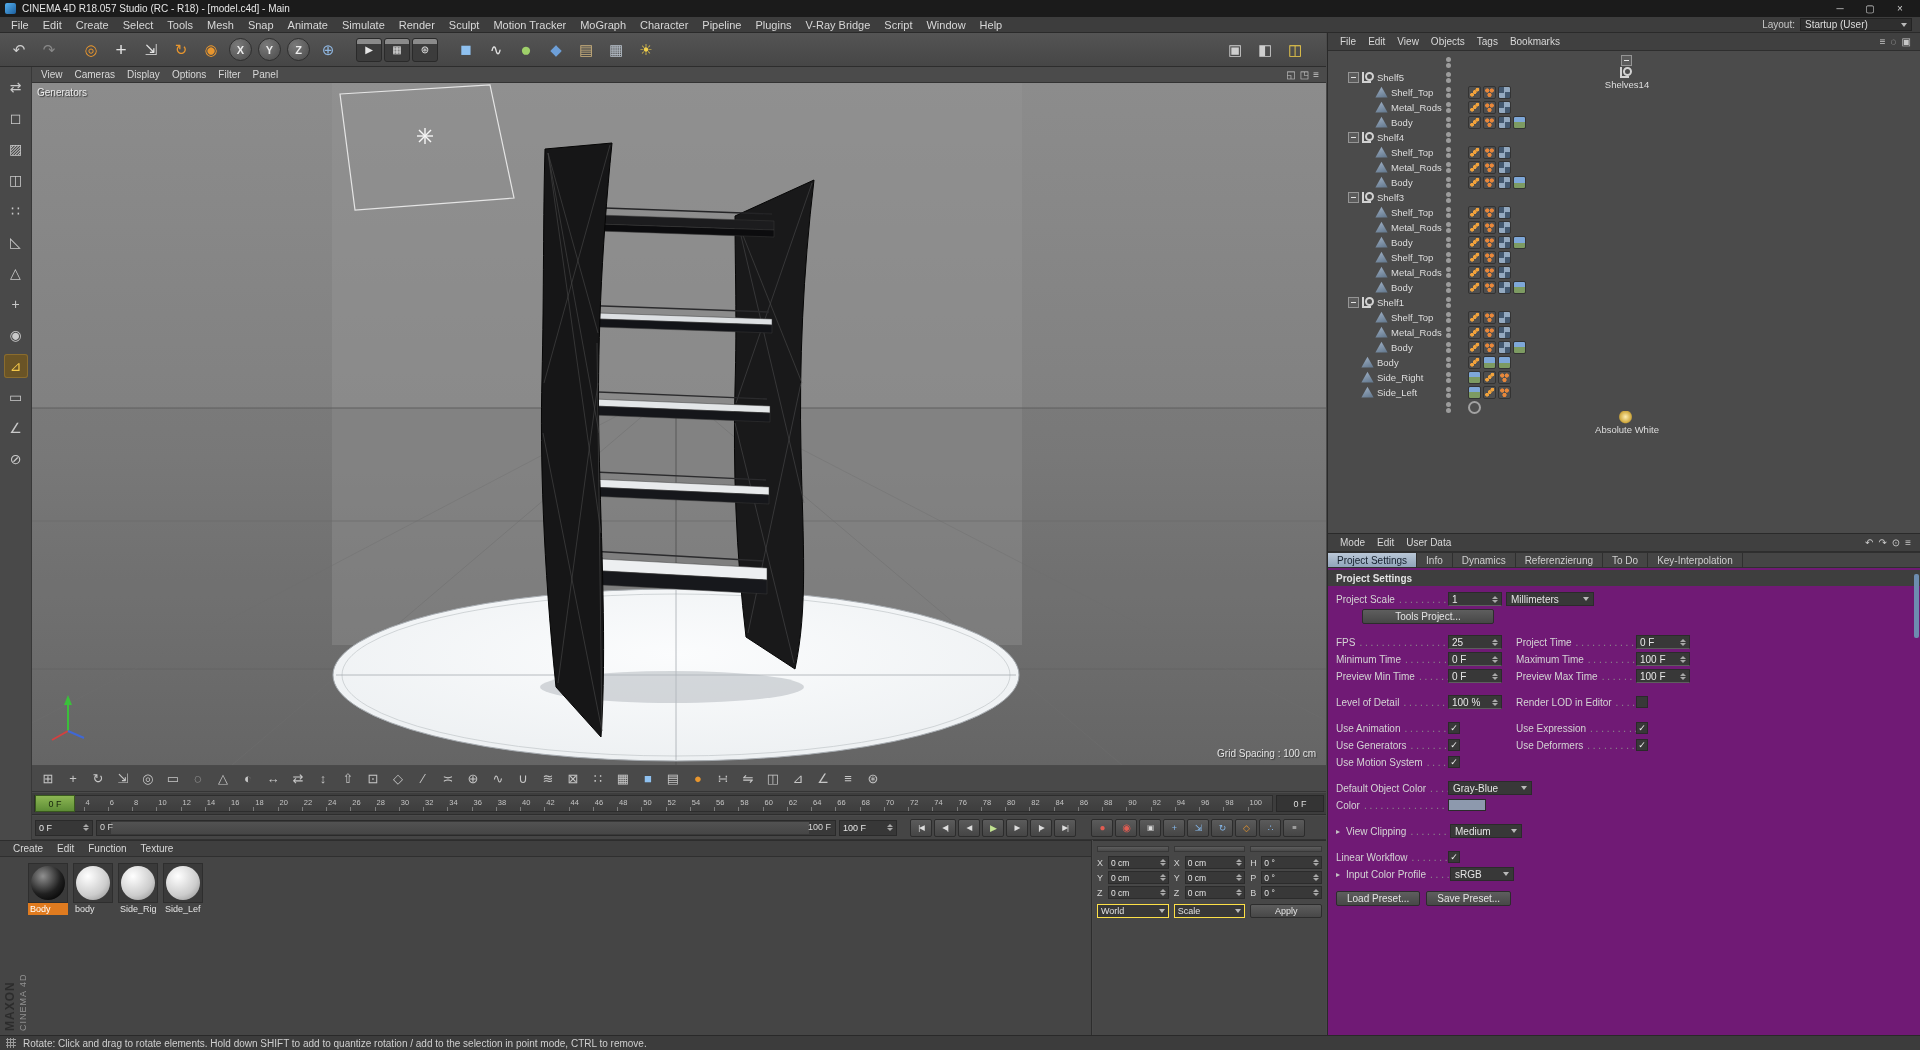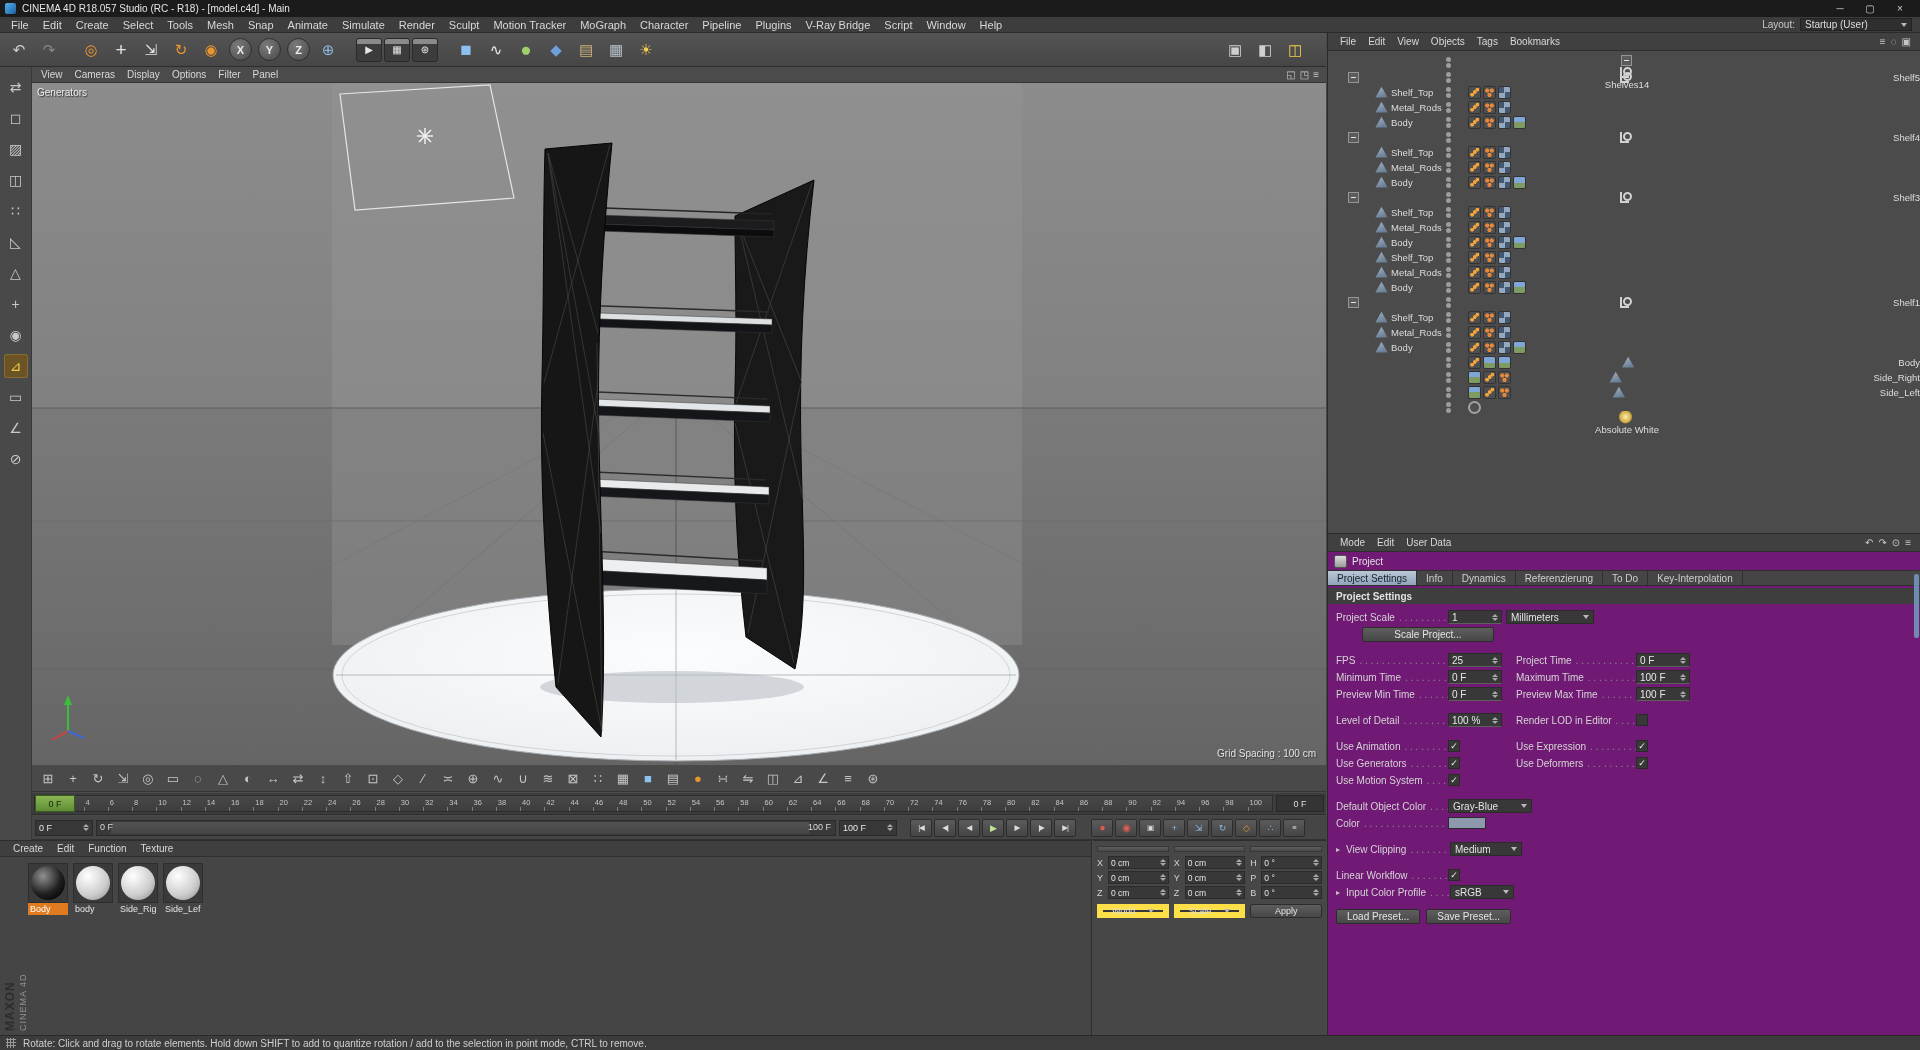--- a/index.html
+++ b/index.html
@@ -106,38 +106,38 @@
   .brand .cinema{font-size:9px;color:#939393;letter-spacing:1px;}
 
   
   .coords{position:absolute;left:1093px;top:840px;width:233px;height:195px;background:#474747;border-top:1px solid #2d2d2d;padding:5px 4px;}
   .coords-cols{display:flex;gap:5px;}
   .ccol{flex:1;display:flex;flex-direction:column;gap:2px;}
   .chead{height:6px;background:linear-gradient(#5d5d5d,#494949);border:1px solid #383838;margin-bottom:2px;}
   .crow{display:flex;align-items:center;gap:3px;}
   .clabel{width:8px;font-size:9px;color:#d2d2d2;flex:none;}
   .cfield{flex:1;height:13px;background:#383838;border:1px solid #2b2b2b;display:flex;align-items:center;padding:0 2px;font-size:8.5px;color:#e4e4e4;}
-  .cdd{height:14px;margin-top:3px;background:#383838;border:6px solid #fde047;display:flex;align-items:center;justify-content:space-between;padding:0 9px;font-size:9px;color:#e0e0e0;}
+  .cdd{height:14px;margin-top:3px;background:#383838;border:1px solid #fde047;display:flex;align-items:center;justify-content:space-between;padding:0 3px;font-size:9px;color:#e0e0e0;}
   .capply{height:14px;margin-top:3px;background:linear-gradient(#5d5d5d,#474747);border:1px solid #2c2c2c;border-radius:2px;display:flex;align-items:center;justify-content:center;font-size:9px;color:#e4e4e4;}
   .st{margin-left:auto;display:flex;flex-direction:column;gap:1px;flex:none;}
   .st b{width:0;height:0;border-left:3px solid transparent;border-right:3px solid transparent;border-bottom:3px solid #a8a8a8;}
   .st b.dn{border-bottom:none;border-top:3px solid #a8a8a8;}
 
   
   .right-panel{position:absolute;left:1327px;top:33px;width:593px;height:1002px;background:#474747;border-left:1px solid #292929;}
   .om-menu,.am-menu{height:18px;background:#404040;border-bottom:1px solid #2e2e2e;display:flex;align-items:center;padding:0 6px;}
   .om-menu .menu-item,.am-menu .menu-item{font-size:10px;padding:0 6px;}
   .corner-icons{margin-left:auto;display:flex;gap:5px;padding-right:3px;}
   .corner-icons span{font-size:10px;color:#c6c6c6;}
 
   .om{position:absolute;left:0;top:0;width:100%;height:500px;overflow:hidden;}
   .om-tree{position:absolute;left:0;top:18px;right:0;bottom:0;background:#4b4b4b;padding-top:4px;}
   .om-row{position:relative;height:15px;display:flex;align-items:center;font-size:9.5px;color:#dedede;}
   .om-row.d0{padding-left:6px;flex-direction:column;}
-  .om-row.d1{padding-left:20px;justify-content:space-between;}
+  .om-row.d1{padding-left:20px;}
   .om-row.d2{padding-left:34px;}
   .om-exp{width:11px;height:11px;margin-right:2px;position:relative;flex:none;}
   .om-exp.has{border:1px solid #959595;background:#5b5b5b;}
   .om-exp.has::after{content:"";position:absolute;left:2px;top:4px;width:5px;height:1px;background:#e2e2e2;}
   .om-ic{width:13px;height:13px;margin-right:3px;position:relative;flex:none;}
   .ic-null::before{content:"";position:absolute;left:1px;top:1px;width:7px;height:9px;border-left:2px solid #d2d2d2;border-bottom:2px solid #d2d2d2;}
   .ic-null::after{content:"";position:absolute;right:0;top:1px;width:5px;height:5px;border:2px solid #d2d2d2;border-radius:50%;}
   .ic-poly{background:linear-gradient(160deg,#a5b7cc,#5a6f85);clip-path:polygon(50% 6%,97% 88%,3% 88%);}
   .ic-light{background:radial-gradient(circle at 50% 45%,#ffeeb0,#cfa83e 60%,rgba(0,0,0,0) 72%);}
   .om-label{white-space:nowrap;}
@@ -1289,24 +1289,20 @@
             <span class="menu-item">User Data</span>
           </div>
         <div class="corner-icons">
 
         <span>↶</span>
             <span>↷</span>
             <span>⊙</span>
             <span>≡</span>
           </div>
       </div>
-      <div class="am-obj">
-        <span class="proj-ic"></span>
-        <span>Project</span>
-      </div>
       <div class="am-tabs">
 
       <span class="am-tab active">Project Settings</span>
           <span class="am-tab">Info</span>
           <span class="am-tab">Dynamics</span>
           <span class="am-tab">Referenzierung</span>
           <span class="am-tab">To Do</span>
           <span class="am-tab">Key-Interpolation</span>
         </div>
       <div class="am-section">Project Settings</div>
@@ -1323,21 +1319,21 @@
                 <b class="dn"></b>
               </span>
             </span>
           <span class="dd" style="width:88px;margin-left:4px">
               <span>Millimeters</span>
               <span class="caret"></span>
             </span>
         </div>
         <div class="fr">
           <span style="width:26px;flex:none"></span>
-          <span class="btn" style="width:132px">Scale Project...</span>
+          <span class="btn" style="width:132px">Tools Project...</span>
         </div>
         <div class="fr" style="height:8px"></div>
         <div class="fr">
           <span class="fl">
               <span>FPS</span>
             </span>
           <span class="fv num">
               <span>25</span>
               <span class="st">
                 <b></b>

